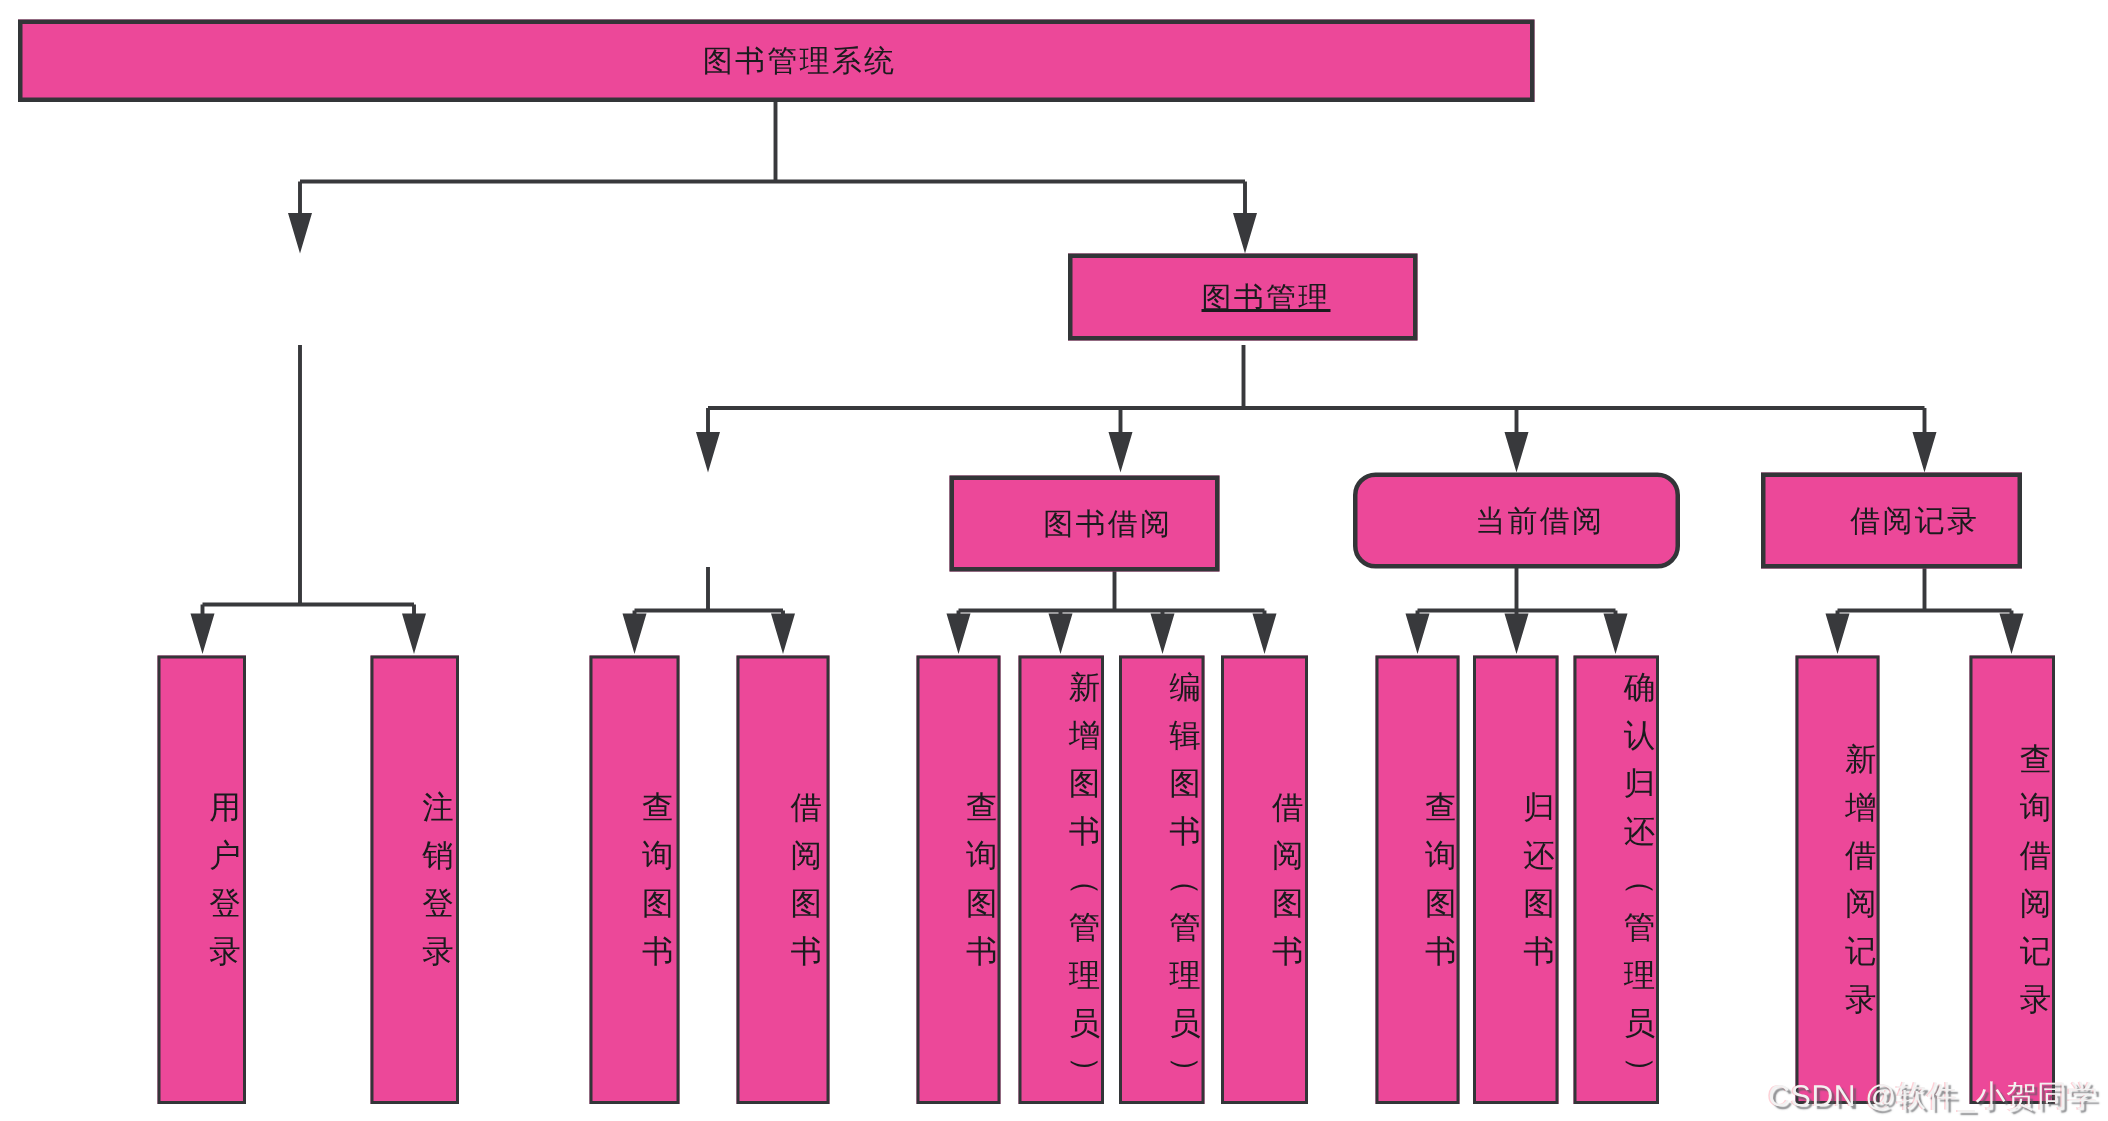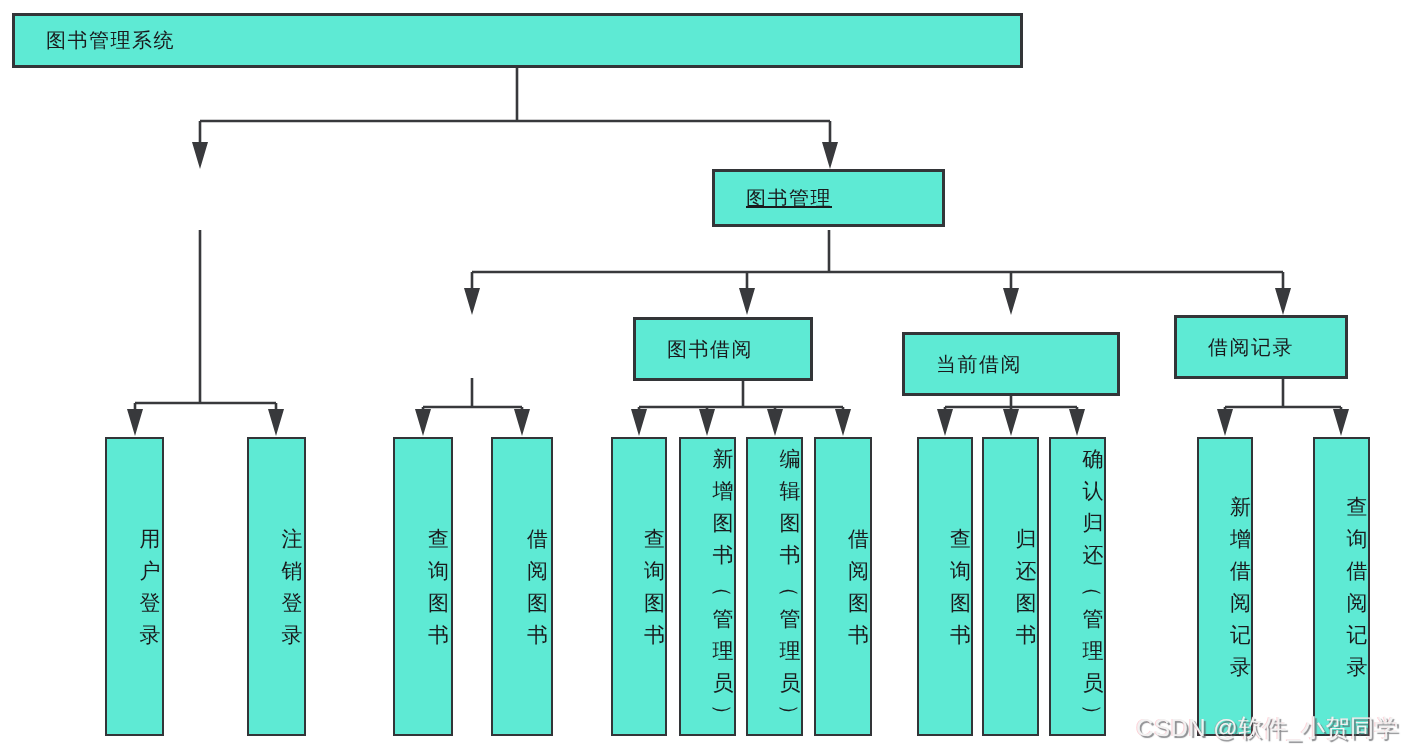--- a/index.html
+++ b/index.html
@@ -7,59 +7,59 @@
     --background:#ffffff; --watermark_fill:#f2f2f2;
     --watermark_shadow:#5a5b5f; --watermark_accent:#fc5b6e;
   }
   html,body{margin:0;padding:0;background:var(--background);}
   .canvas{
     position:relative;width:1405px;height:747px;background:var(--background);
     font-family:"Liberation Sans",sans-serif;overflow:hidden;
   }
   .edges{position:absolute;left:0;top:0;pointer-events:none;}
   .node{
-    position:absolute;background:#5eead4;border:3px solid var(--box_border);
-    box-sizing:border-box;display:flex;align-items:center;justify-content:flex-start;
+    position:absolute;background:#ec4899;border:3px solid var(--box_border);
+    box-sizing:border-box;display:flex;align-items:center;justify-content:center;
     color:var(--text);
     padding-left:31px;
   }
   .h-label{font-size:20px;letter-spacing:1.5px;white-space:nowrap;}
   .leaf{top:437px;height:299px;border-width:2.5px;}
   .v-label{
     display:flex;flex-direction:column;align-items:center;justify-content:center;
     gap:11px;width:100%;height:100%;
   }
   .v-label span{font-size:21px;line-height:1;display:block;}
   .v-label span.rot{transform:rotate(90deg);}
   
   #n-root{left:12px;top:13px;width:1011px;height:55px;}
   
   #n-login{left:82px;top:169px;width:233px;height:63px;}
   #n-mgmt{left:712px;top:169px;width:233px;height:58px;text-decoration:underline;}
   
   #n-rec{left:363px;top:315px;width:218px;height:64px;}
   #n-borrow{left:633px;top:317px;width:180px;height:64px;}
-  #n-current{left:902px;top:332px;width:218px;height:64px;}
+  #n-current{left:902px;top:315px;width:218px;height:64px;border-radius:15px;}
   #n-records{left:1174px;top:315px;width:174px;height:64px;}
   
   #l-login{left:105px;width:59px;}
   #l-logout{left:247px;width:59px;}
   #l-rec-query{left:393px;width:60px;}
   #l-rec-borrow{left:491px;width:62px;}
   #l-bb-query{left:611px;width:56px;}
   #l-bb-add{left:679px;width:57px;}
   #l-bb-edit{left:746px;width:57px;}
   #l-bb-borrow{left:814px;width:58px;}
   #l-cb-query{left:917px;width:56px;}
   #l-cb-return{left:982px;width:57px;}
   #l-cb-confirm{left:1049px;width:57px;}
   #l-br-add{left:1197px;width:56px;}
   #l-br-query{left:1313px;width:57px;}
   .watermark{
-    position:absolute;right:6px;bottom:3px;font-size:24px;letter-spacing:.5px;
+    position:absolute;right:6px;bottom:3px;font-size:20px;letter-spacing:.5px;
     color:var(--watermark_fill);white-space:nowrap;
     text-shadow:2px 2px 1px rgba(90,91,95,.7), -1px 0 0 rgba(252,91,110,.28);
   }
 </style>
 </head>
 <body>
 
 <div class="canvas">
 
   <svg class="edges" width="1405" height="747" viewBox="0 0 1405 747">

